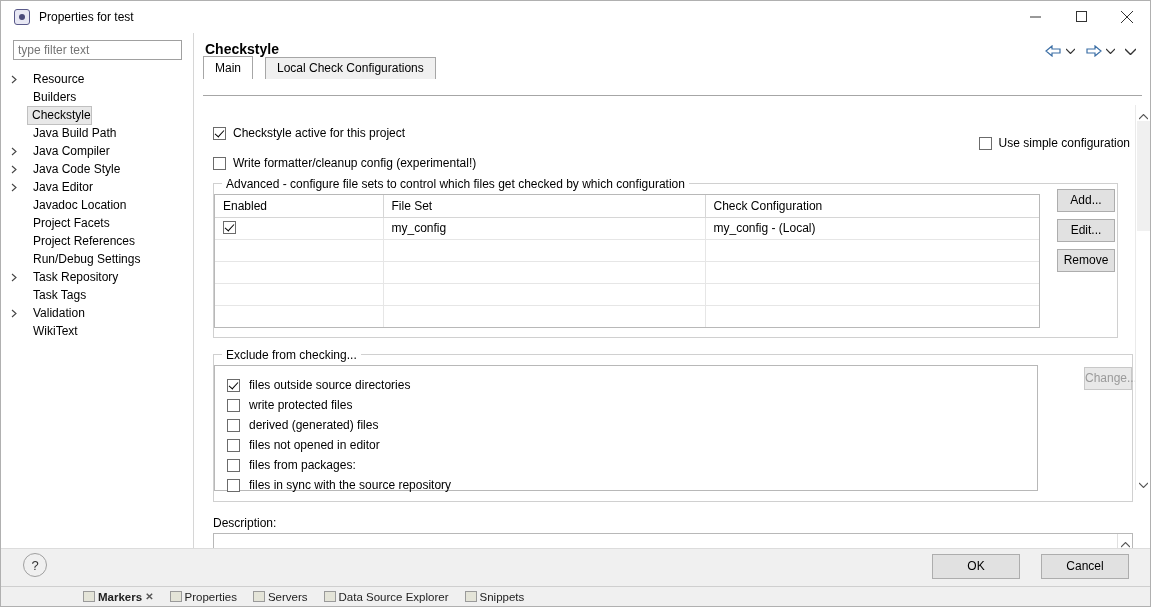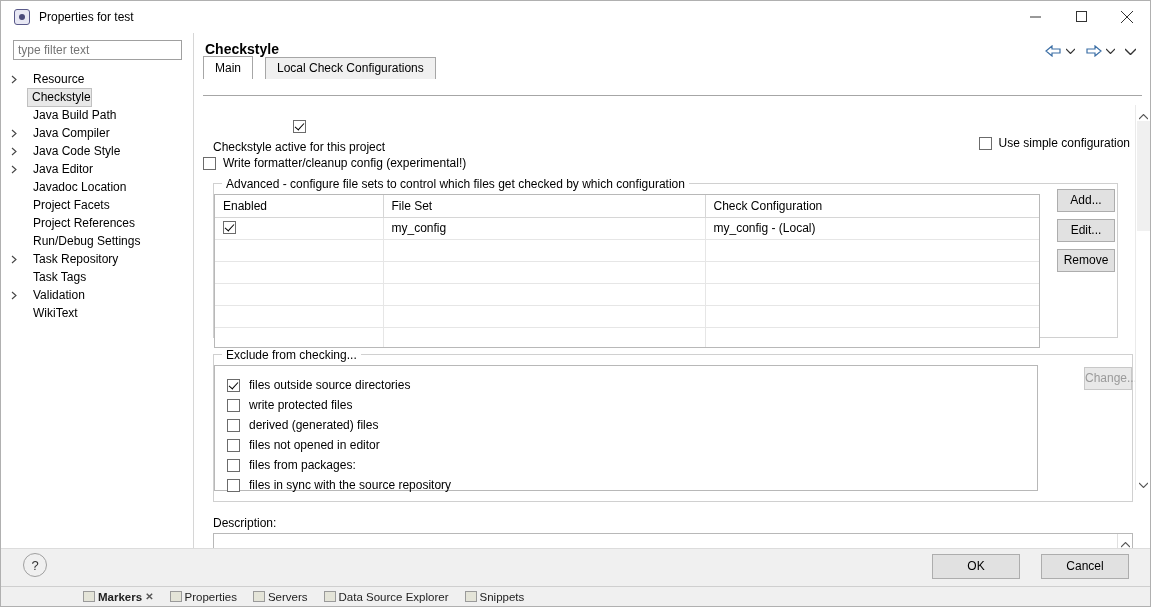--- a/index.html
+++ b/index.html
@@ -147,41 +147,41 @@
     content: "";
     position: absolute;
     left: 3px; top: 0px;
     width: 4px; height: 8px;
     border: solid #000;
     border-width: 0 1.6px 1.6px 0;
     transform: rotate(42deg);
   }
   .cbrow { display: flex; align-items: center; gap: 7px; font-size: 12px; }
 
-  .row1 { position: absolute; top: 24px; left: 10px; flex-direction: column; }
-  .row2 { position: absolute; top: 60px; left: 0; }
+  .row1 { position: absolute; top: 30px; left: 10px; }
+  .row2 { position: absolute; top: 60px; left: 10px; }
   .simple-conf { position: absolute; top: 40px; right: 12px; }
 
   
   .group {
     position: absolute;
     border: 1px solid #d0d0d0;
   }
   .group > .legend {
     position: absolute; top: -7px; left: 8px;
     background: #fff; padding: 0 4px;
     font-size: 12px;
   }
   #advanced-group { top: 87px; left: 10px; right: 24px; height: 155px; }
   #exclude-group  { top: 258px; left: 10px; right: 9px; height: 148px; }
 
   
   .table-wrap {
     position: absolute; left: 0; top: 10px;
-    width: 826px; height: 154px;
+    width: 826px; height: 134px;
     border: 1px solid #b8b8b8;
     background: #fff;
     overflow: hidden;
   }
   .tbl { width: 100%; border-collapse: collapse; table-layout: fixed; }
   .tbl th {
     height: 22px;
     font-weight: normal;
     font-size: 12px;
     text-align: left;
@@ -351,20 +351,21 @@
   </div>
 
   <div class="left-pane">
     <input class="filter-box" type="text" value="" placeholder="type filter text" style="">
     <div class="tree" id="tree">
         <div class="tree-item"><span class="arrow">
             <svg width="6" height="9" viewBox="0 0 6 9">
               <path d="M1,1 L5,4.5 L1,8" fill="none" stroke="#444" stroke-width="1.1"></path>
             </svg>
           </span><span class="tree-label">Resource</span></div>
+        <div class="tree-item"><span class="tree-label">Builders</span></div>
         <div style="height: 18px;"><div class="tree-item selected"><span class="tree-label">Checkstyle</span></div></div>
         <div class="tree-item"><span class="tree-label">Java Build Path</span></div>
         <div class="tree-item"><span class="arrow">
             <svg width="6" height="9" viewBox="0 0 6 9">
               <path d="M1,1 L5,4.5 L1,8" fill="none" stroke="#444" stroke-width="1.1"></path>
             </svg>
           </span><span class="tree-label">Java Compiler</span></div>
         <div class="tree-item"><span class="arrow">
             <svg width="6" height="9" viewBox="0 0 6 9">
               <path d="M1,1 L5,4.5 L1,8" fill="none" stroke="#444" stroke-width="1.1"></path>

